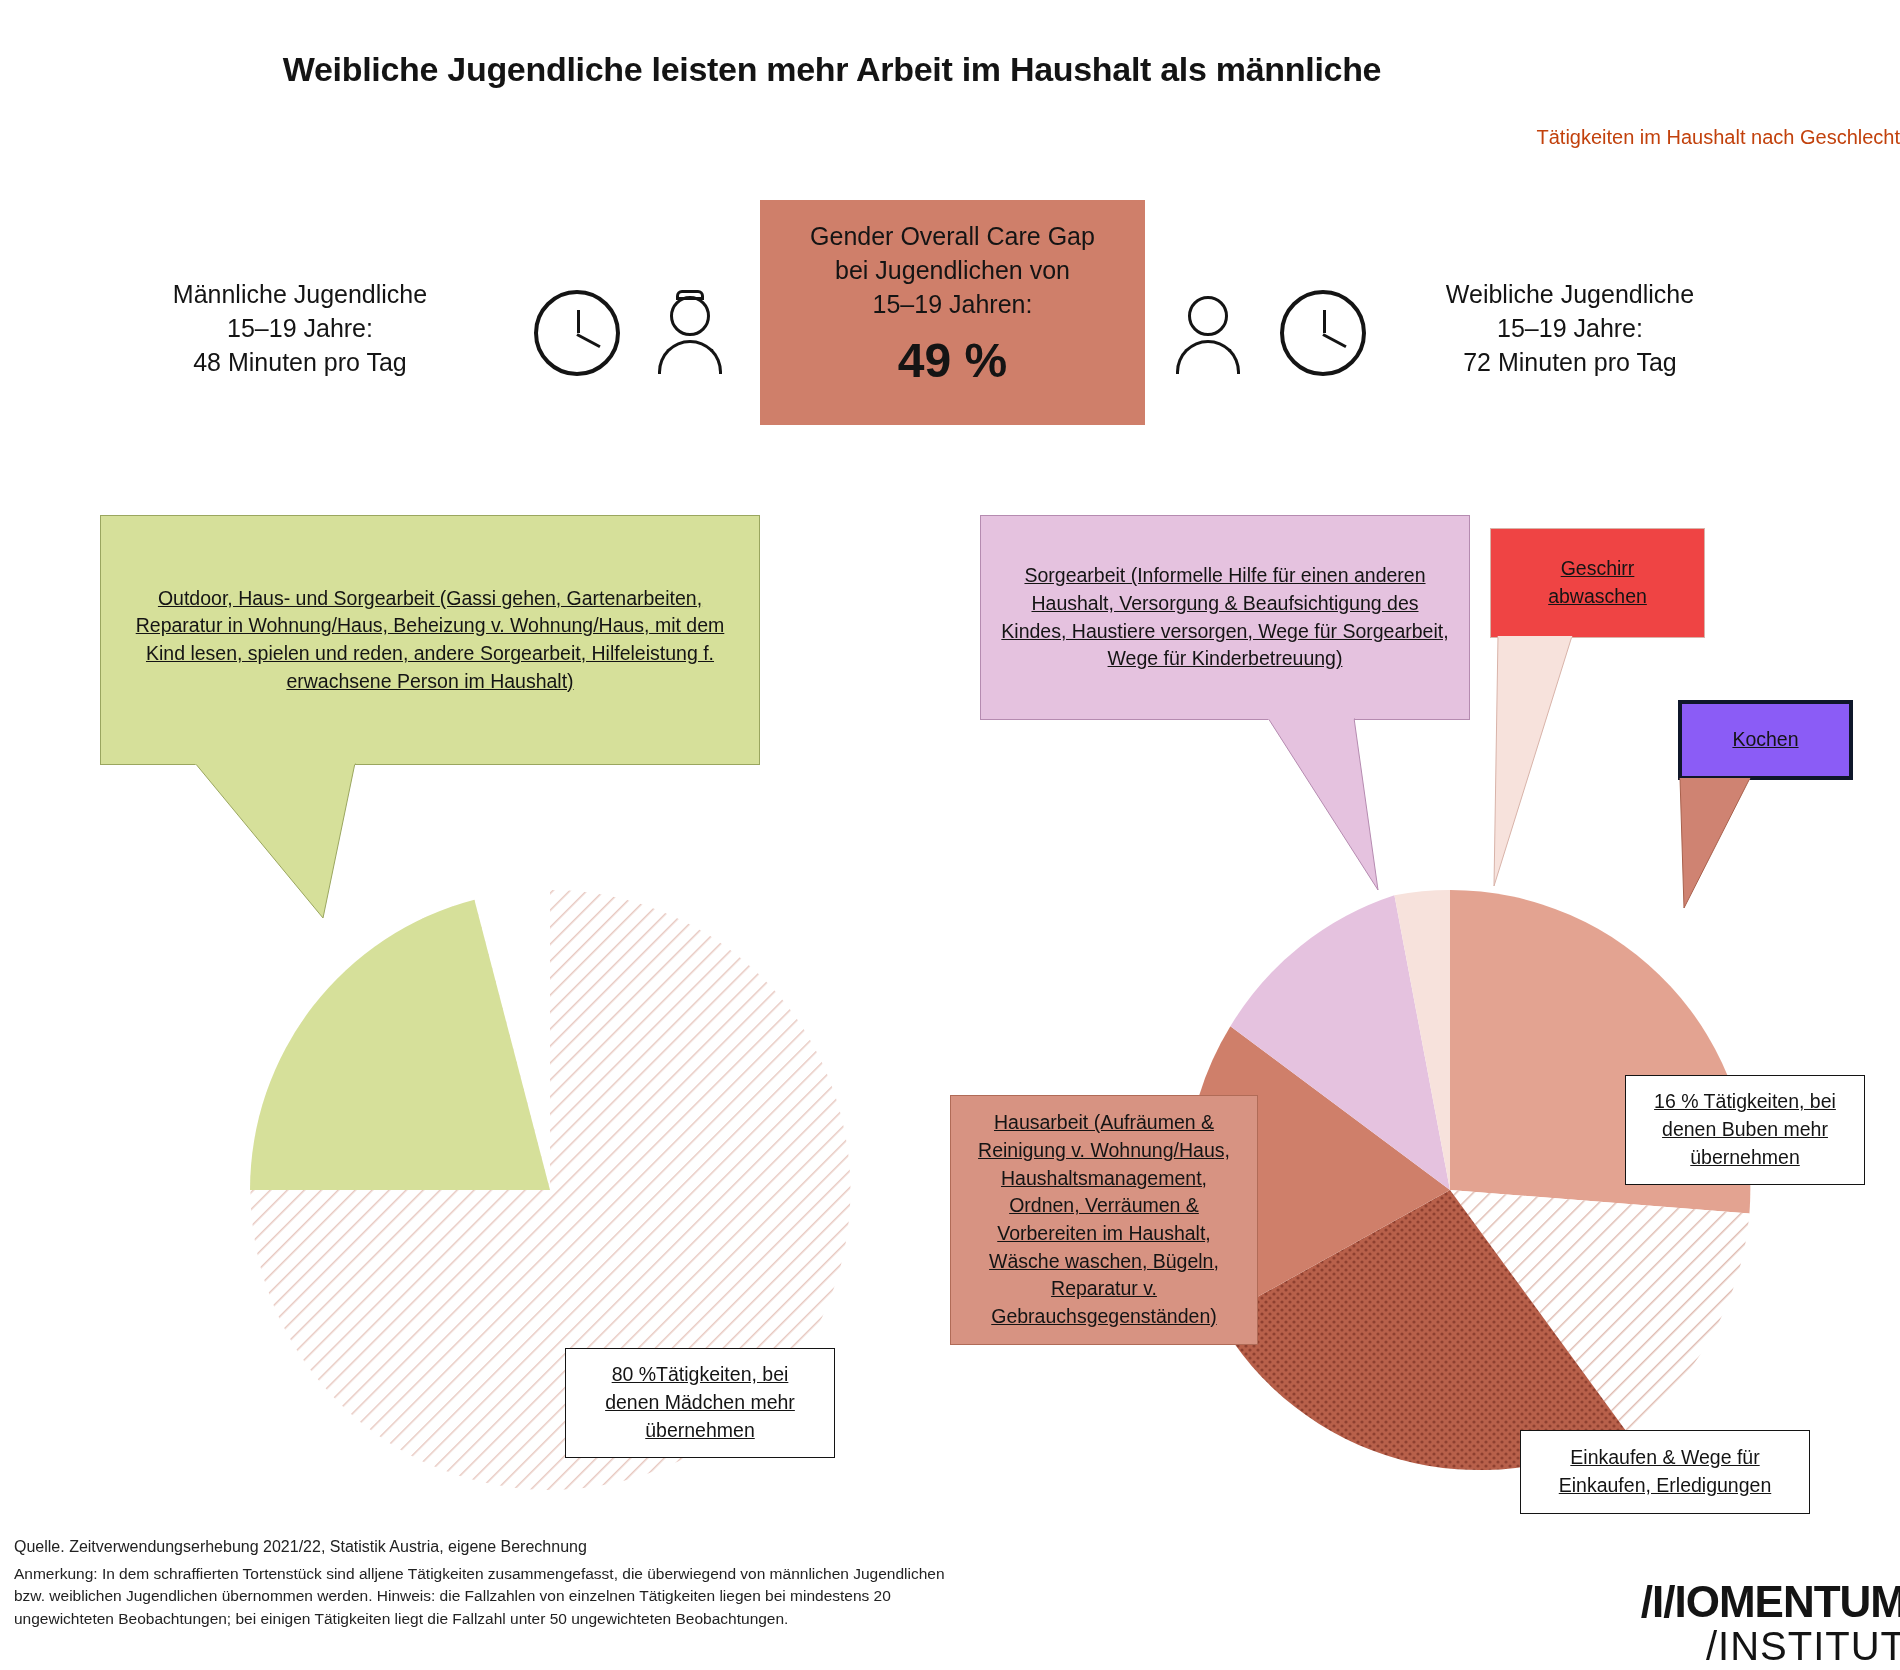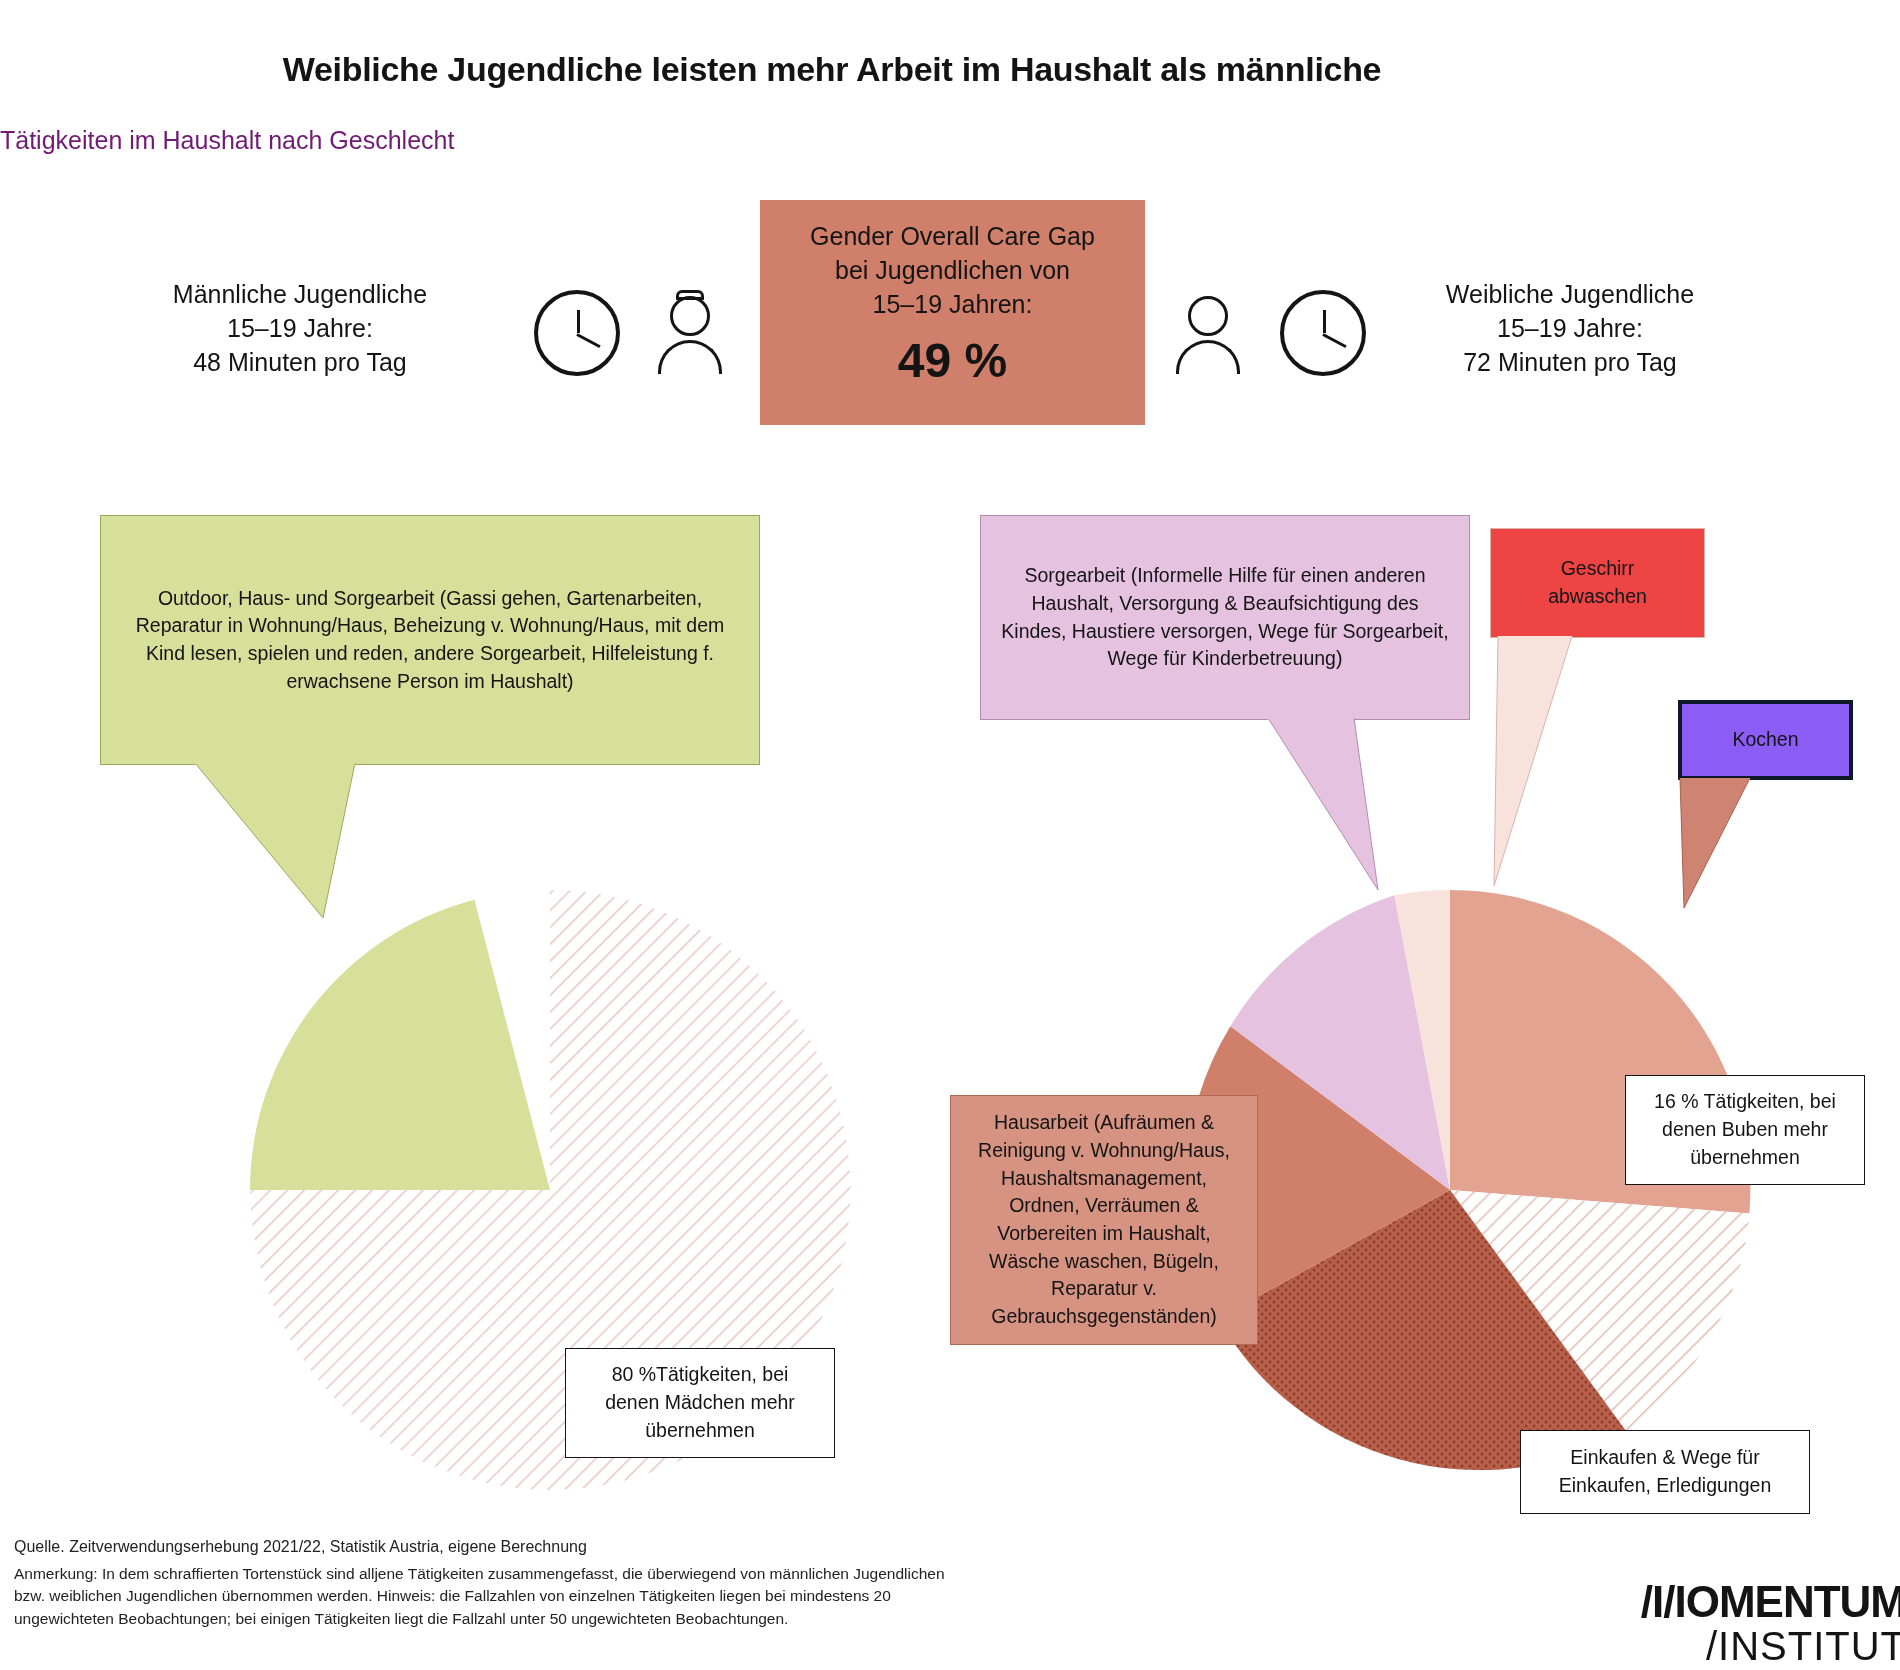--- a/index.html
+++ b/index.html
@@ -9,22 +9,22 @@
     font-family:"Liberation Sans", sans-serif;
     color:#141414;
     position:relative;
     overflow:hidden;
   }
   .title{
     position:absolute;top:50px;left:0;width:1664px;text-align:center;
     font-size:34px;font-weight:bold;letter-spacing:-0.3px;
   }
   .subtitle{
-    position:absolute;top:126px;left:0;width:1900px;text-align:left;
-    font-size:25px;color:#701a75;
+    position:absolute;top:126px;left:0;width:1900px;text-align:right;
+    font-size:20px;color:#c2410c;
   }
 
   
   .stat{
     position:absolute;font-size:25px;line-height:1.35;text-align:center;
   }
   .stat.left{left:120px;top:278px;width:360px;}
   .stat.right{left:1390px;top:278px;width:360px;}
 
   .gap-box{
@@ -41,21 +41,21 @@
   .clock::before{content:"";position:absolute;left:50%;top:20%;width:3px;height:30%;background:#141414;transform-origin:bottom center;}
   .clock::after{content:"";position:absolute;left:50%;top:50%;width:26px;height:3px;background:#141414;transform-origin:left center;transform:rotate(28deg);}
 
   
   .person{width:80px;height:86px;position:relative;}
   .person .head{position:absolute;left:20px;top:6px;width:40px;height:40px;border:3px solid #141414;border-radius:50%;box-sizing:border-box;}
   .person .body{position:absolute;left:8px;top:50px;width:64px;height:34px;border:3px solid #141414;border-bottom:none;border-radius:34px 34px 0 0;box-sizing:border-box;}
   .person .hat{position:absolute;left:26px;top:0px;width:28px;height:10px;border:3px solid #141414;border-radius:6px 6px 0 0;box-sizing:border-box;}
 
   
-  .callout{position:absolute;box-sizing:border-box;font-size:19.5px;line-height:1.42;text-align:center;padding:16px 18px;}
+  .callout{position:absolute;box-sizing:border-box;font-size:19.5px;line-height:1.42;text-align:center;padding:16px 18px;text-decoration:underline;}
 
   .c-green{background:#d6e09a;border:1px solid #9aa65f;}
   .c-purple{background:#e5c2df;border:1px solid #b58bb0;}
   .c-pink{background:#ef4444;border:1px solid #d8b3a9;}
   .c-salmon{background:#d79382;border:1px solid #b06b57;}
   .c-salmon2{background:#8b5cf6;border:4px solid #0f172a;}
   .c-white{background:#ffffff;border:1px solid #141414;}
 
   
   .source{position:absolute;left:14px;top:1538px;font-size:16px;color:#222;}

